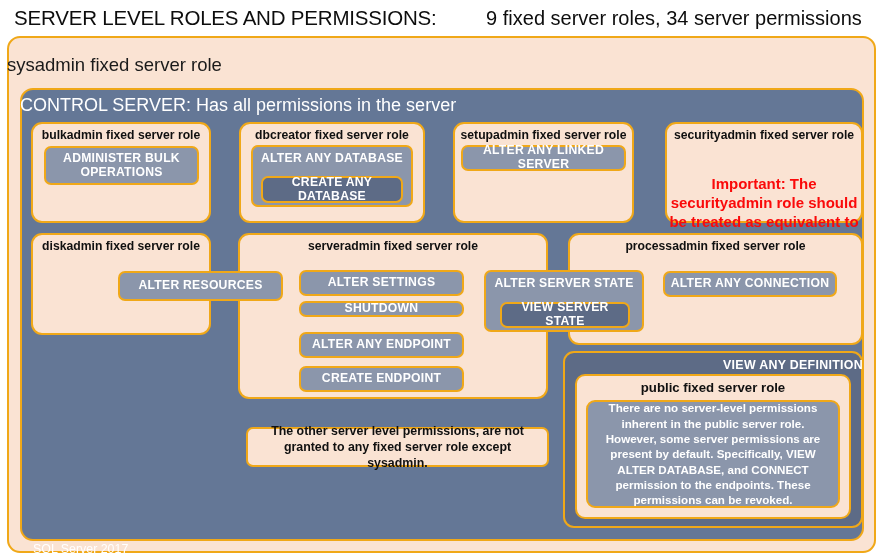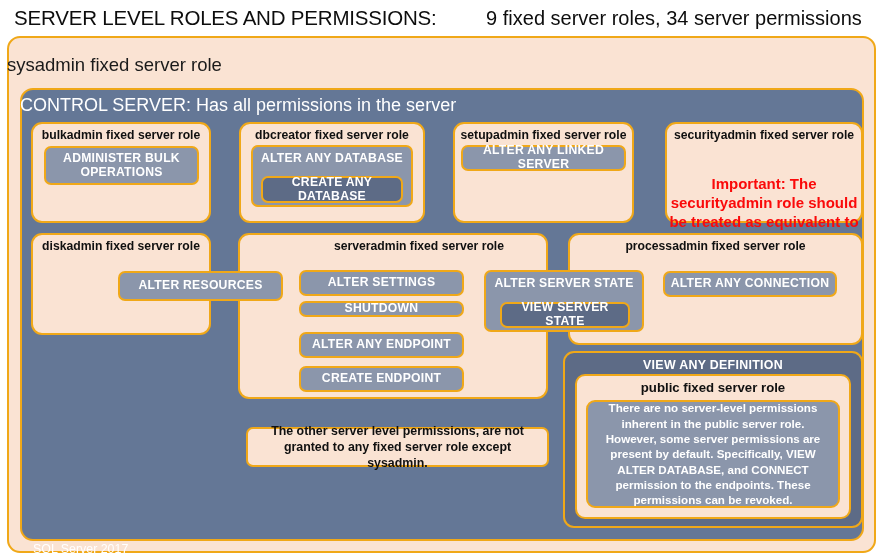--- a/index.html
+++ b/index.html
@@ -137,21 +137,21 @@
     position: absolute;
     box-sizing: border-box;
     background: #5d6b86;
     border: 2px solid #f0a818;
     border-radius: 11px;
   }
   .public-head {
     position: absolute;
     left: 0;
     right: 0;
-    text-align: center;
+    text-align: right;
     color: #ffffff;
     font-size: 12.4px;
     font-weight: bold;
     letter-spacing: 0.3px;
   }
   .public-inner {
     position: absolute;
     box-sizing: border-box;
     background: #fae3d3;
     border: 2px solid #f0a818;
@@ -223,21 +223,21 @@
   <div class="perm" style="left:461px; top:145px; width:165px; height:26px;">ALTER ANY LINKED SERVER</div>
 
   <div class="rolecard" style="left:665px; top:122px; width:198px; height:101px;"></div>
   <div class="role-title" style="left:665px; top:128px; width:198px;">securityadmin  fixed server role</div>
   <div class="note-red" style="left:667px; top:175px; width:194px;">Important:  The securityadmin role should  be treated as equivalent to the sysadmin role.</div>
 
   <div class="rolecard" style="left:31px; top:233px; width:180px; height:102px;"></div>
   <div class="role-title" style="left:31px; top:239px; width:180px;">diskadmin  fixed server role</div>
 
   <div class="rolecard" style="left:238px; top:233px; width:310px; height:166px;"></div>
-  <div class="role-title" style="left:238px; top:239px; width:310px;padding-left:26px;">serveradmin fixed server role</div>
+  <div class="role-title" style="left:238px; top:239px; width:310px;">serveradmin fixed server role</div>
 
   <div class="rolecard" style="left:568px; top:233px; width:295px; height:112px;"></div>
   <div class="role-title" style="left:568px; top:239px; width:295px;">processadmin fixed server role</div>
 
   <div class="perm" style="left:118px; top:271px; width:165px; height:30px;">ALTER RESOURCES</div>
 
   <div class="perm" style="left:299px; top:270px; width:165px; height:26px;">ALTER SETTINGS</div>
   <div class="perm" style="left:299px; top:301px; width:165px; height:16px;">SHUTDOWN</div>
   <div class="perm" style="left:299px; top:332px; width:165px; height:26px;">ALTER ANY ENDPOINT</div>
   <div class="perm" style="left:299px; top:366px; width:165px; height:26px;">CREATE  ENDPOINT</div>

